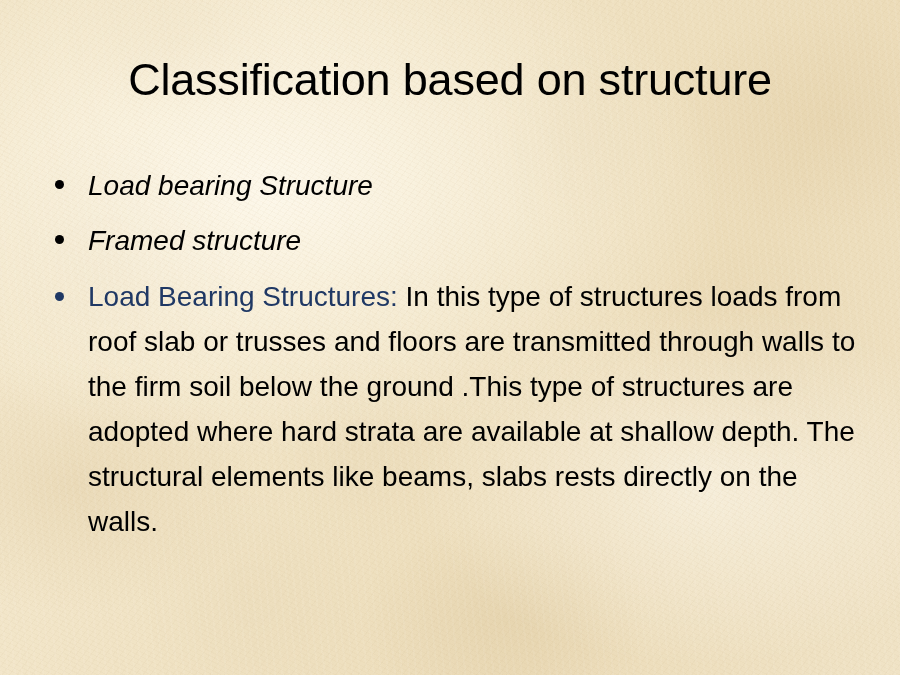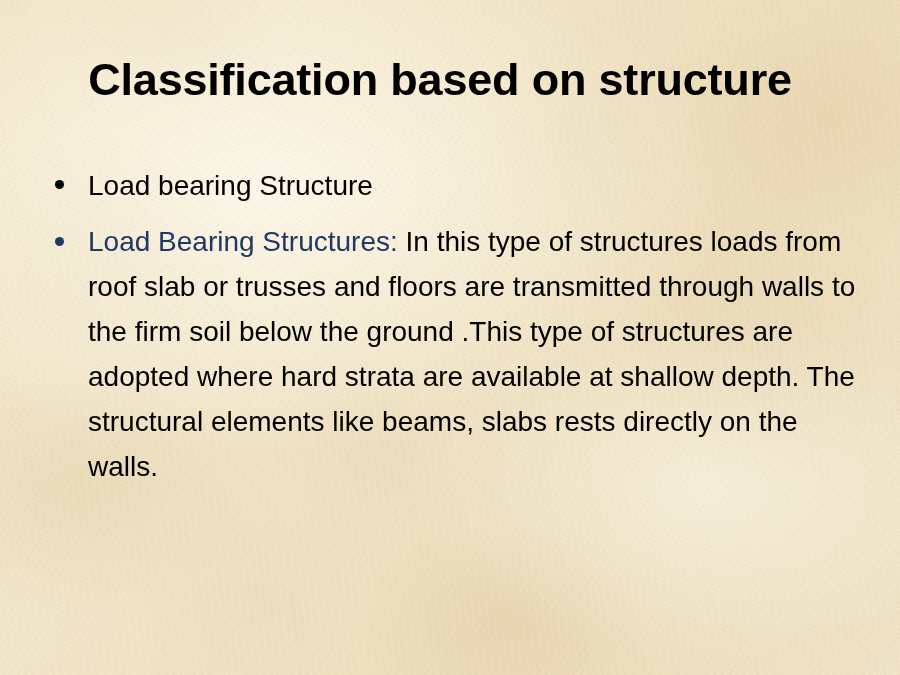--- a/index.html
+++ b/index.html
@@ -42,27 +42,27 @@
       repeating-linear-gradient(84deg, rgba(255,253,246,0.12) 0px, rgba(255,253,246,0.12) 2px, rgba(255,255,255,0) 2px, rgba(255,255,255,0) 7px),
       radial-gradient(circle at 12% 40%, rgba(190,163,118,0.12) 0%, rgba(190,163,118,0) 16%),
       radial-gradient(circle at 64% 20%, rgba(190,163,118,0.10) 0%, rgba(190,163,118,0) 13%),
       radial-gradient(circle at 40% 66%, rgba(190,163,118,0.10) 0%, rgba(190,163,118,0) 14%),
       radial-gradient(circle at 85% 54%, rgba(190,163,118,0.11) 0%, rgba(190,163,118,0) 15%),
       radial-gradient(circle at 28% 88%, rgba(190,163,118,0.10) 0%, rgba(190,163,118,0) 13%);
   }
 
   #title {
     position: absolute;
-    left: 60px;
+    left: 70px;
     top: 52px;
     width: 760px;
     text-align: center;
     font-size: 45px;
     line-height: 56px;
-    font-weight: 700;
+    font-weight: 400;
     color: #000000;
     letter-spacing: -0.2px;
     white-space: nowrap;
   }
 
   #body {
     position: absolute;
     left: 44px;
     top: 163px;
     width: 816px;
@@ -70,21 +70,21 @@
 
   .bullet-row {
     position: relative;
     display: block;
     padding-left: 44px;
     font-size: 28px;
     line-height: 45px;
     color: #000000;
   }
 
-  .bullet-row.b1, .bullet-row.b2 { margin-bottom: 10px; }
+  .bullet-row.b1, .bullet-row.b2 { margin-bottom: 10px; font-style: italic; }
   .bullet-row.b3 { margin-top: 11px; }
 
   .dot {
     position: absolute;
     left: 11px;
     top: 17px;
     width: 9px;
     height: 9px;
     border-radius: 50%;
     background: #000000;
@@ -110,20 +110,24 @@
 
   <div id="title">Classification based on structure</div>
 
   <div id="body">
 
     <div class="bullet-row b1">
       <span class="dot" style="background: rgb(0, 0, 0);"></span>
       <span class="para">Load bearing Structure</span>
     </div>
 
+    <div class="bullet-row b2">
+      <span class="dot" style="background: rgb(0, 0, 0);"></span>
+      <span class="para">Framed structure</span>
+    </div>
 
     <div class="bullet-row b3">
       <span class="dot" style="background: rgb(31, 56, 100);"></span>
       <span class="lead" style="color: rgb(31, 56, 100);">Load Bearing Structures:</span><span class="para"> In this type of structures loads from roof slab or trusses and floors are transmitted through walls to the firm soil below the ground .This type of structures are adopted where hard strata are available at shallow depth. The structural elements like beams, slabs rests directly on the walls.</span>
     </div>
 
   </div>
 </div>
 
 </body></html>

